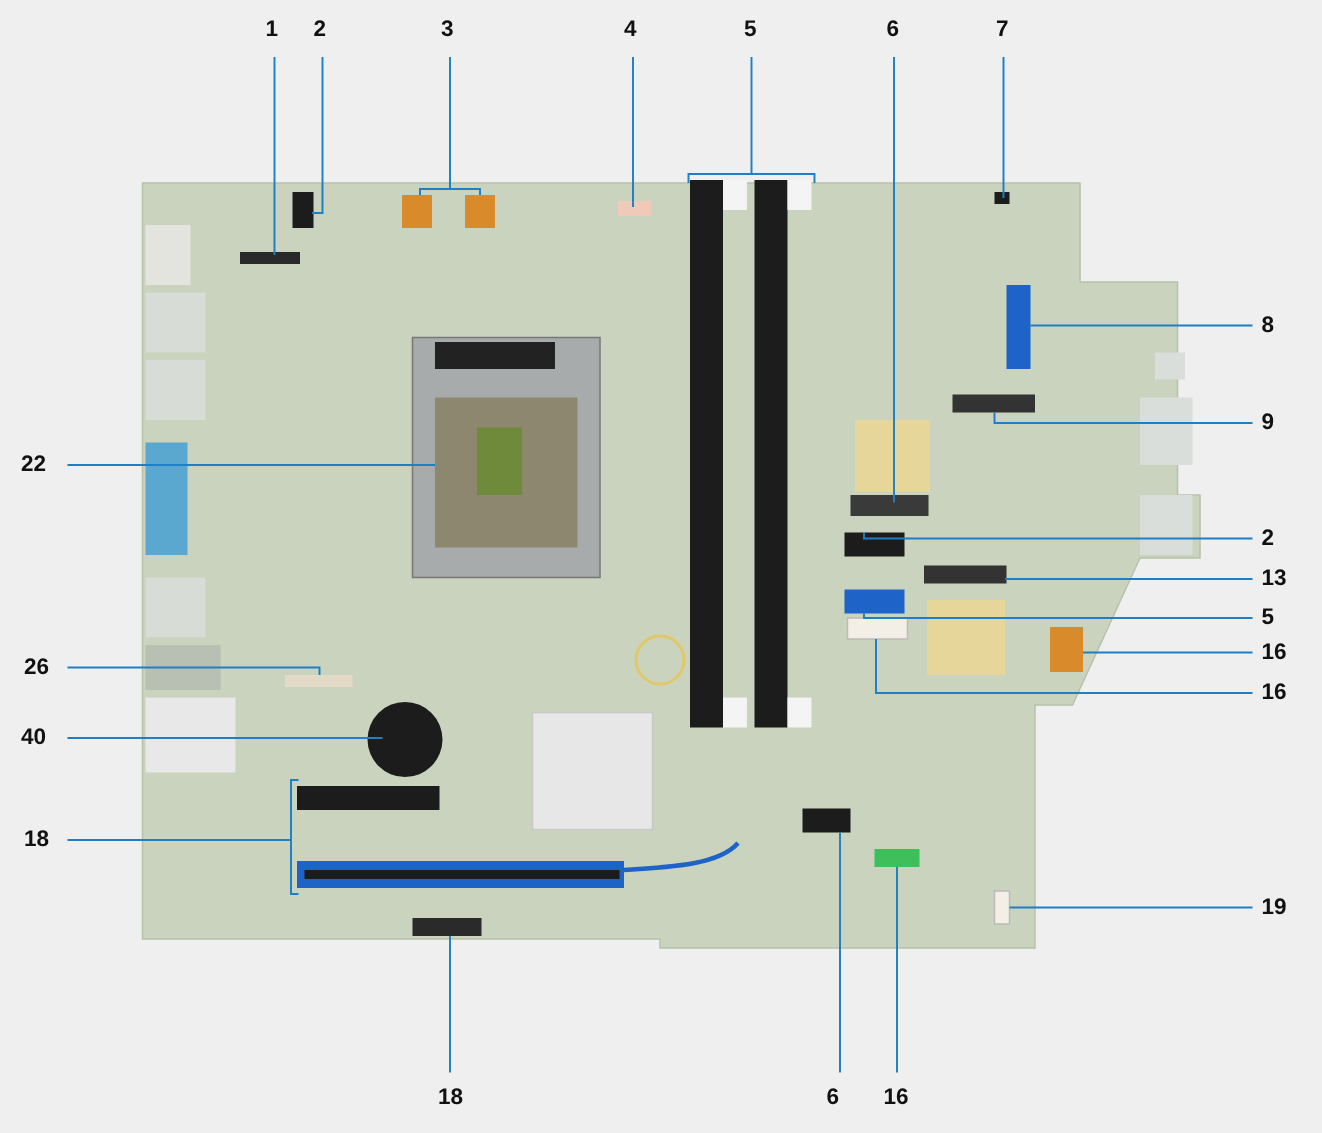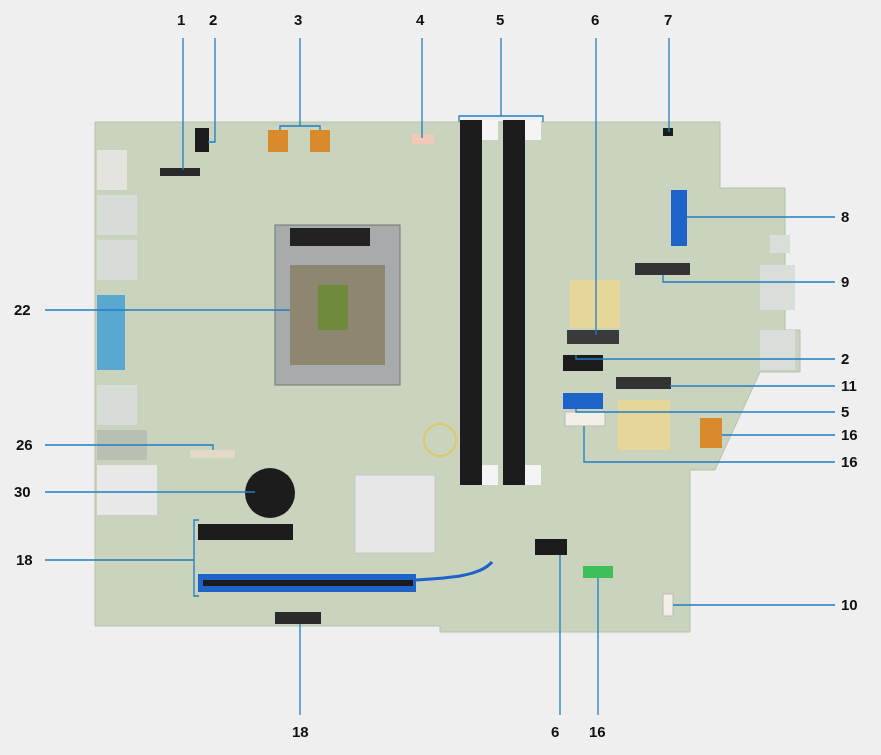--- a/index.html
+++ b/index.html
@@ -124,25 +124,25 @@
   <span class="callout-num" style="left:177px;top:12px">1</span>
   <span class="callout-num" style="left:209px;top:12px">2</span>
   <span class="callout-num" style="left:294px;top:12px">3</span>
   <span class="callout-num" style="left:416px;top:12px">4</span>
   <span class="callout-num" style="left:496px;top:12px">5</span>
   <span class="callout-num" style="left:591px;top:12px">6</span>
   <span class="callout-num" style="left:664px;top:12px">7</span>
   <span class="callout-num" style="left:841px;top:209px">8</span>
   <span class="callout-num" style="left:841px;top:274px">9</span>
   <span class="callout-num" style="left:841px;top:351px">2</span>
-  <span class="callout-num" style="left:841px;top:378px">11</span>
+  <span class="callout-num" style="left:841px;top:378px">13</span>
   <span class="callout-num" style="left:841px;top:404px">5</span>
   <span class="callout-num" style="left:841px;top:427px">16</span>
   <span class="callout-num" style="left:841px;top:454px">16</span>
-  <span class="callout-num" style="left:841px;top:597px">10</span>
+  <span class="callout-num" style="left:841px;top:597px">19</span>
   <span class="callout-num" style="left:589px;top:724px">16</span>
   <span class="callout-num" style="left:551px;top:724px">6</span>
   <span class="callout-num" style="left:292px;top:724px">18</span>
   <span class="callout-num" style="left:16px;top:552px">18</span>
-  <span class="callout-num" style="left:14px;top:484px">30</span>
+  <span class="callout-num" style="left:14px;top:484px">40</span>
   <span class="callout-num" style="left:16px;top:437px">26</span>
   <span class="callout-num" style="left:14px;top:302px">22</span>
 </div>
 
 </body></html>

